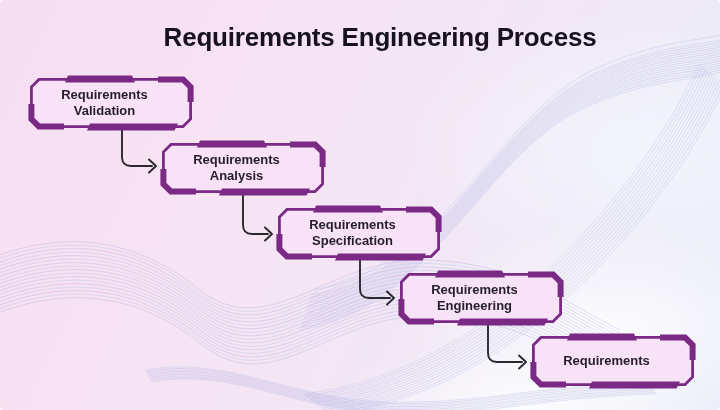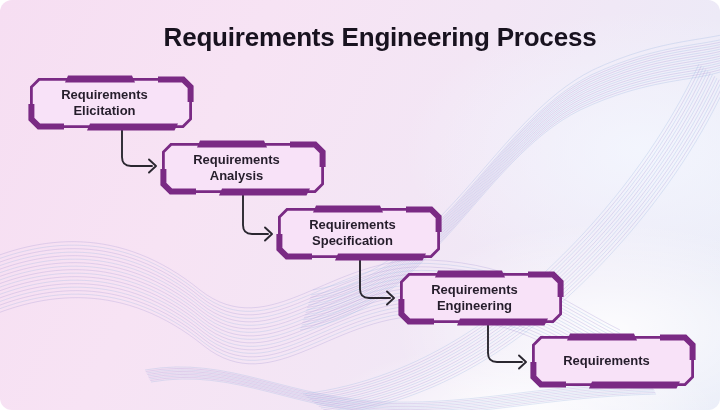--- a/index.html
+++ b/index.html
@@ -1,17 +1,17 @@
 <!DOCTYPE html>
 <html style="--accent: #7a2a84; --node-fill: #f8e2f8; --node-text: #251d2b; --title-text: #18121f; --wave-blue: #9fb8e2; --wave-lavender: #b2a2d9; --background-pink: #f6def2; --arrow: #2a2730;"><head>
 <meta charset="utf-8">
 <style>
   html,body{margin:0;padding:0;background:#fff;}
   .canvas{
-    position:relative;width:720px;height:410px;overflow:hidden;border-radius:12px;
+    position:relative;width:720px;height:410px;overflow:hidden;border-radius:4px;
     background:
       radial-gradient(ellipse 300px 150px at 610px 330px, rgba(255,255,255,.85), rgba(255,255,255,0) 72%),
       radial-gradient(ellipse 340px 200px at 640px 150px, rgba(244,248,255,.8), rgba(255,255,255,0) 70%),
       radial-gradient(ellipse 260px 90px at 520px 410px, rgba(255,255,255,.9), rgba(255,255,255,0) 75%),
       linear-gradient(115deg, #f6def2 0%, #f7e3f4 30%, #f3e6f5 55%, #edeaf7 80%, #e9edf8 100%);
     font-family:"Liberation Sans","DejaVu Sans",sans-serif;
   }
   .bg-svg{position:absolute;left:0;top:0;z-index:1;}
   .arrows-svg{position:absolute;left:0;top:0;z-index:2;}
   .title{
@@ -146,21 +146,21 @@
   </svg>
 
   <div class="title">Requirements Engineering Process</div>
 
   <div class="node" style="left:30px;top:78px">
     <svg width="162" height="50" viewBox="0 0 162 50">
         <use href="#frame"></use>
       </svg>
     <div class="label">
       <span>Requirements</span>
-      <span>Elicitation</span>
+      <span>Validation</span>
     </div>
   </div>
 
   <div class="node" style="left:162px;top:143px">
     <svg width="162" height="50" viewBox="0 0 162 50">
         <use href="#frame"></use>
       </svg>
     <div class="label">
       <span>Requirements</span>
       <span>Analysis</span>

